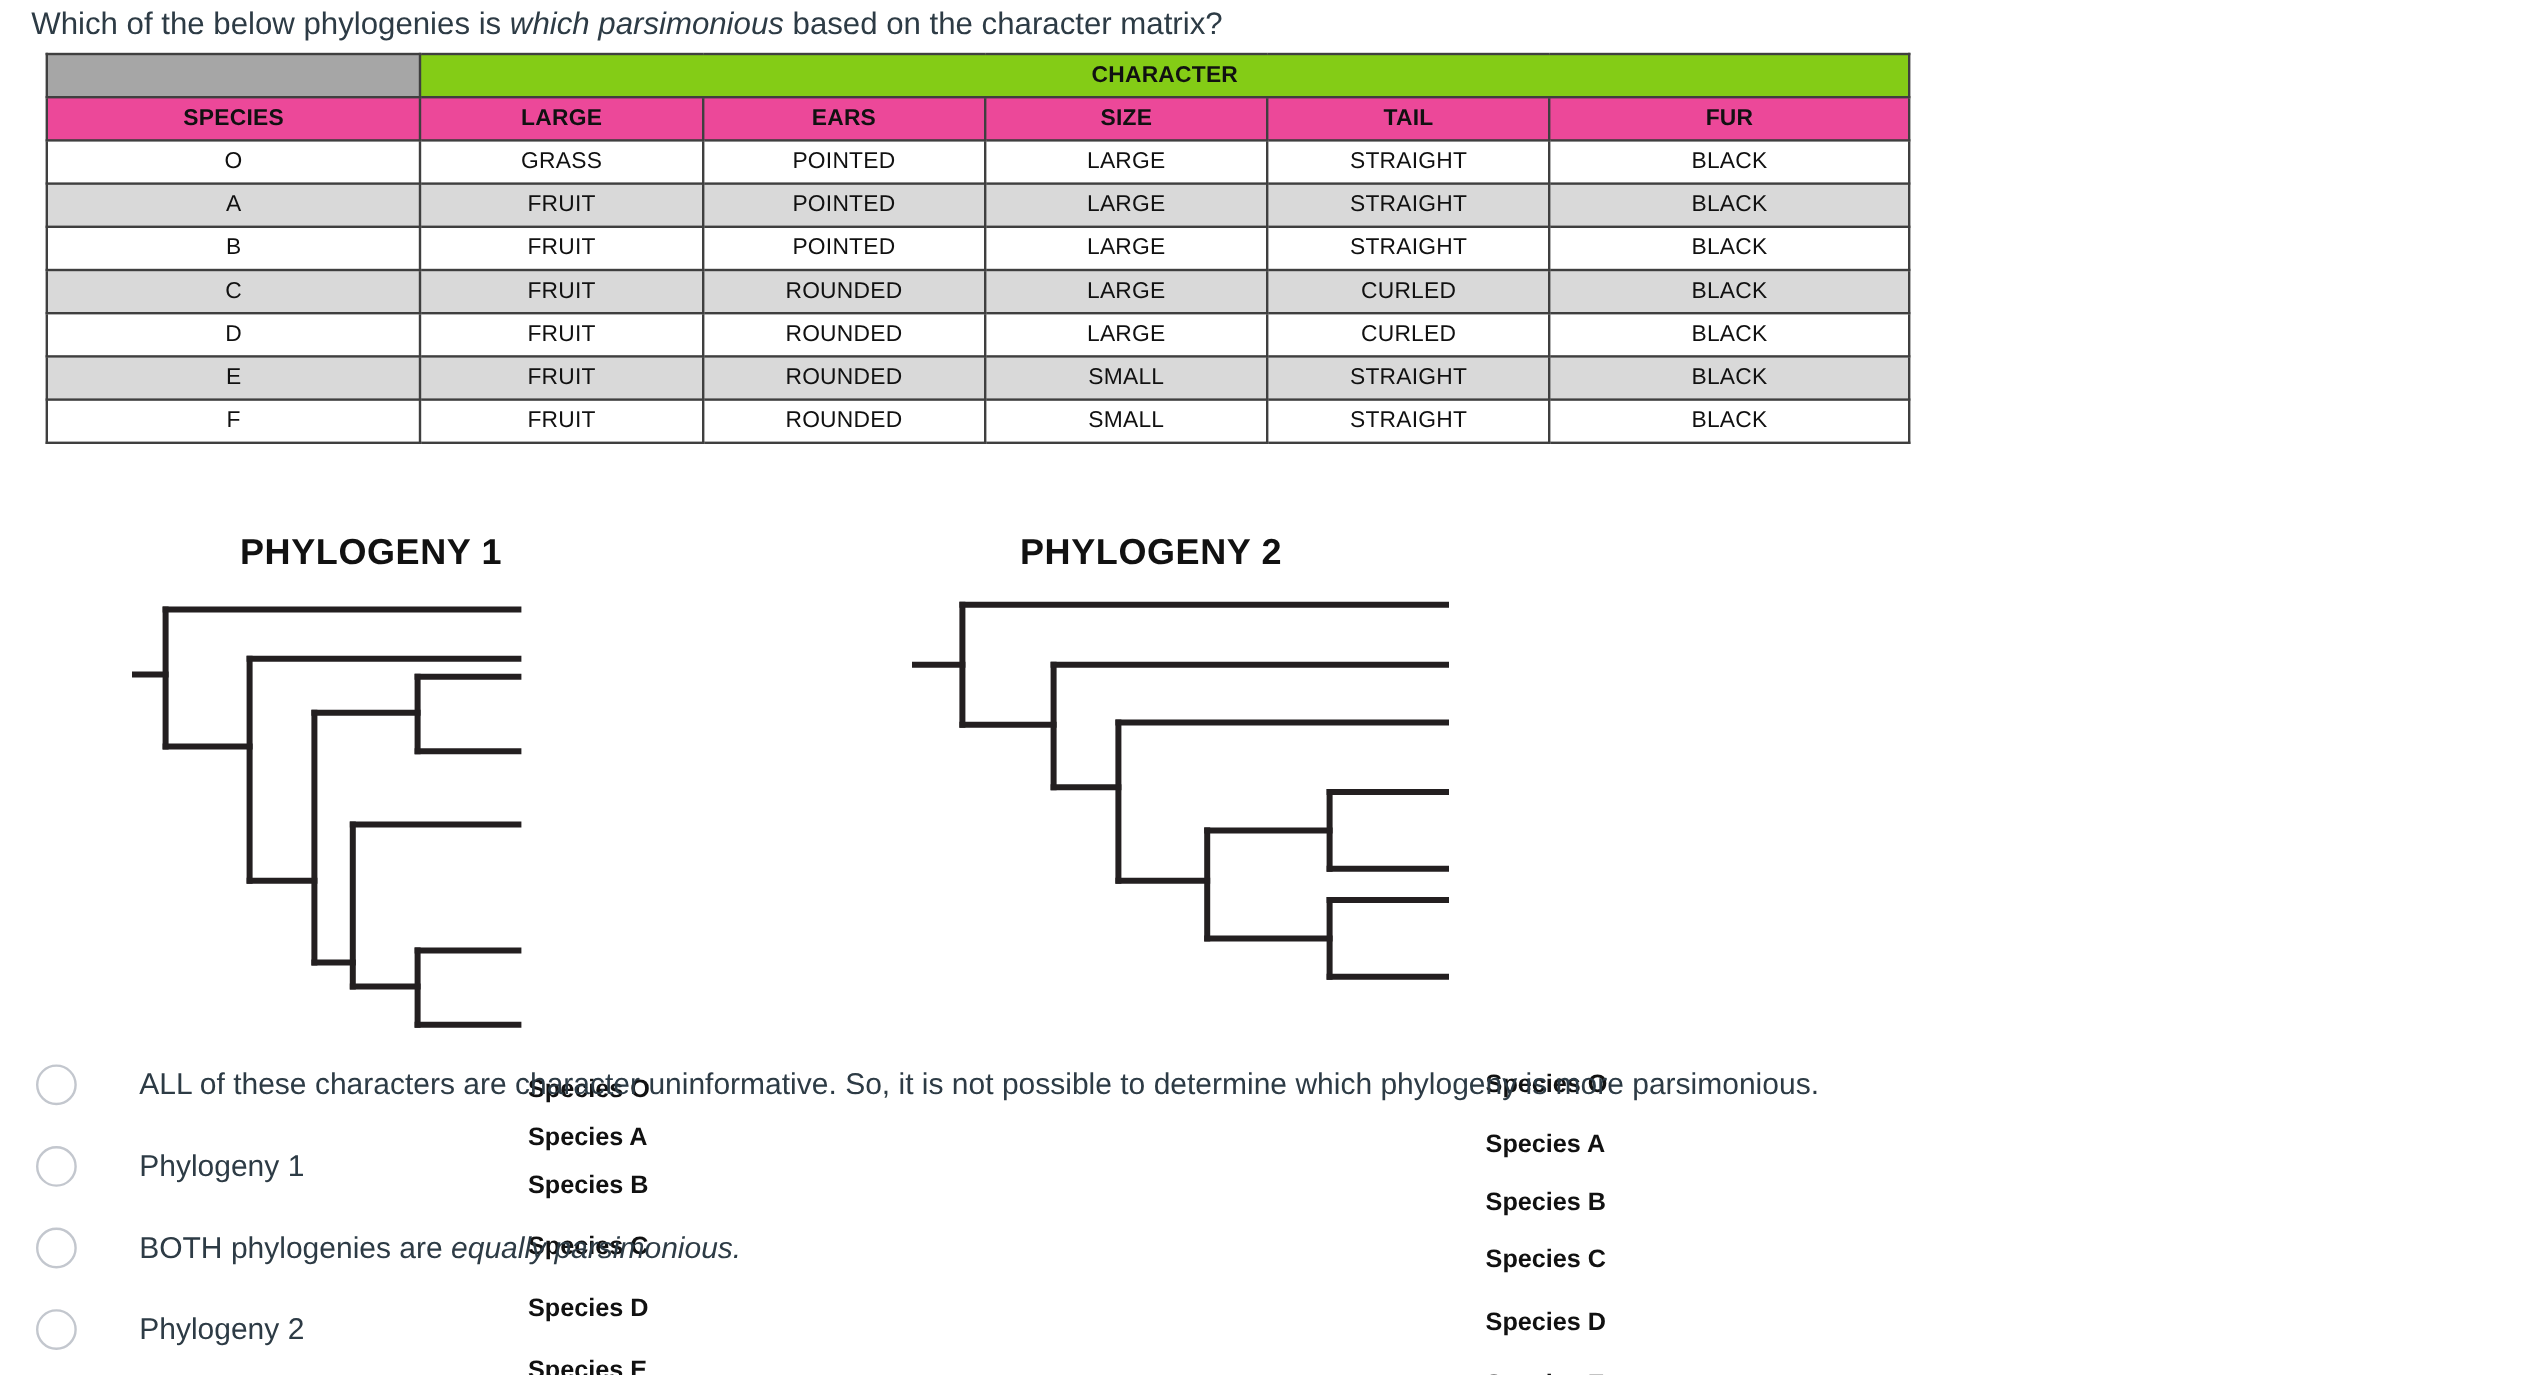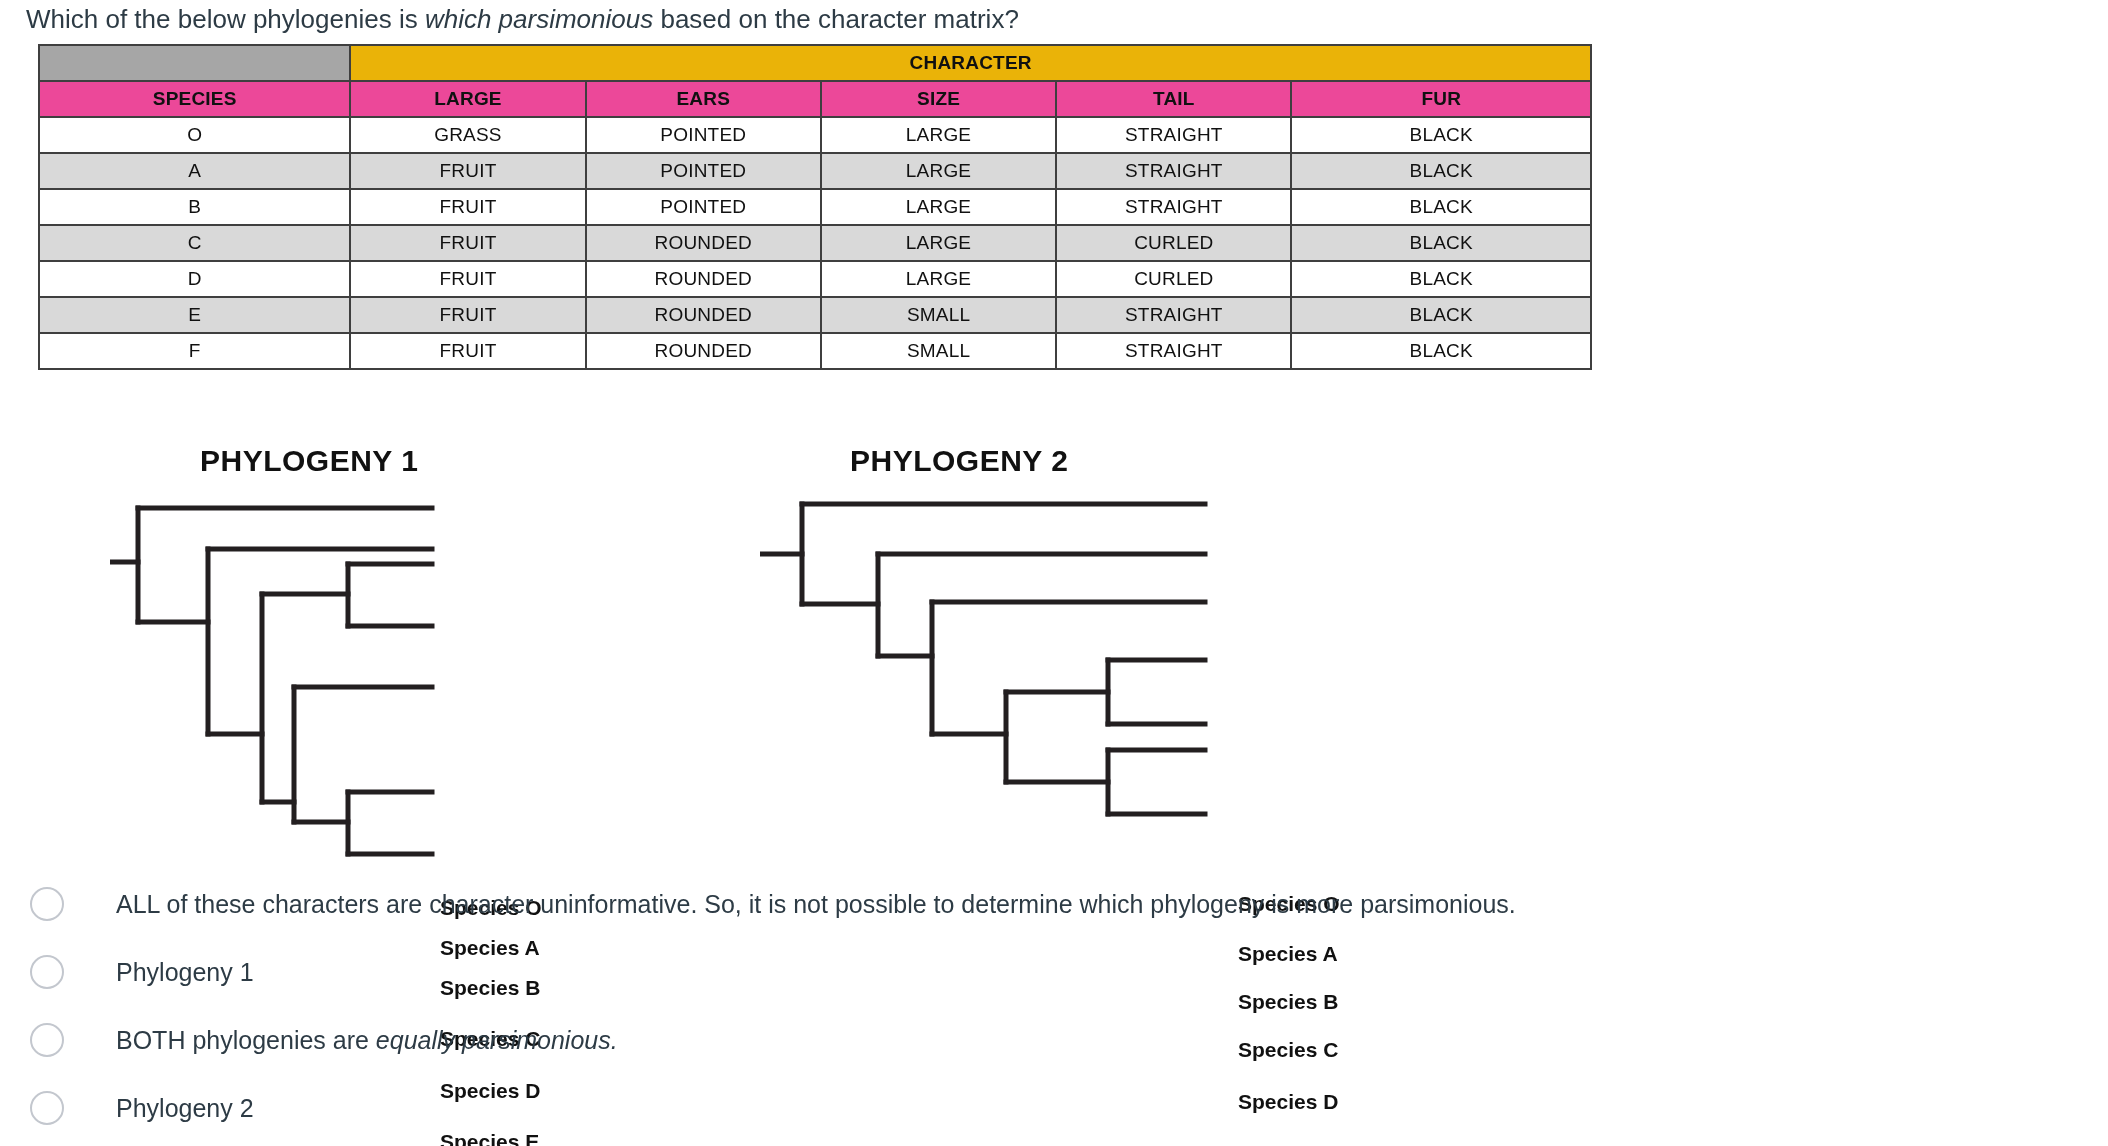--- a/index.html
+++ b/index.html
@@ -50,21 +50,21 @@
     padding: 0;
     height: 34px;
     line-height: 34px;
     letter-spacing: .2px;
   }
   table.matrix th.spacer {
     background: #a6a6a6;
     border-bottom-color: #3f3f3f;
   }
   table.matrix th.character-head {
-    background: #eab308;
+    background: #84cc16;
     font-size: 19px;
     margin-top: 25px;
   }
   table.matrix th.col-head {
     background: #ec4899;
     font-size: 19px;
   }
   table.matrix td {
     font-weight: normal;
     font-size: 19px;

